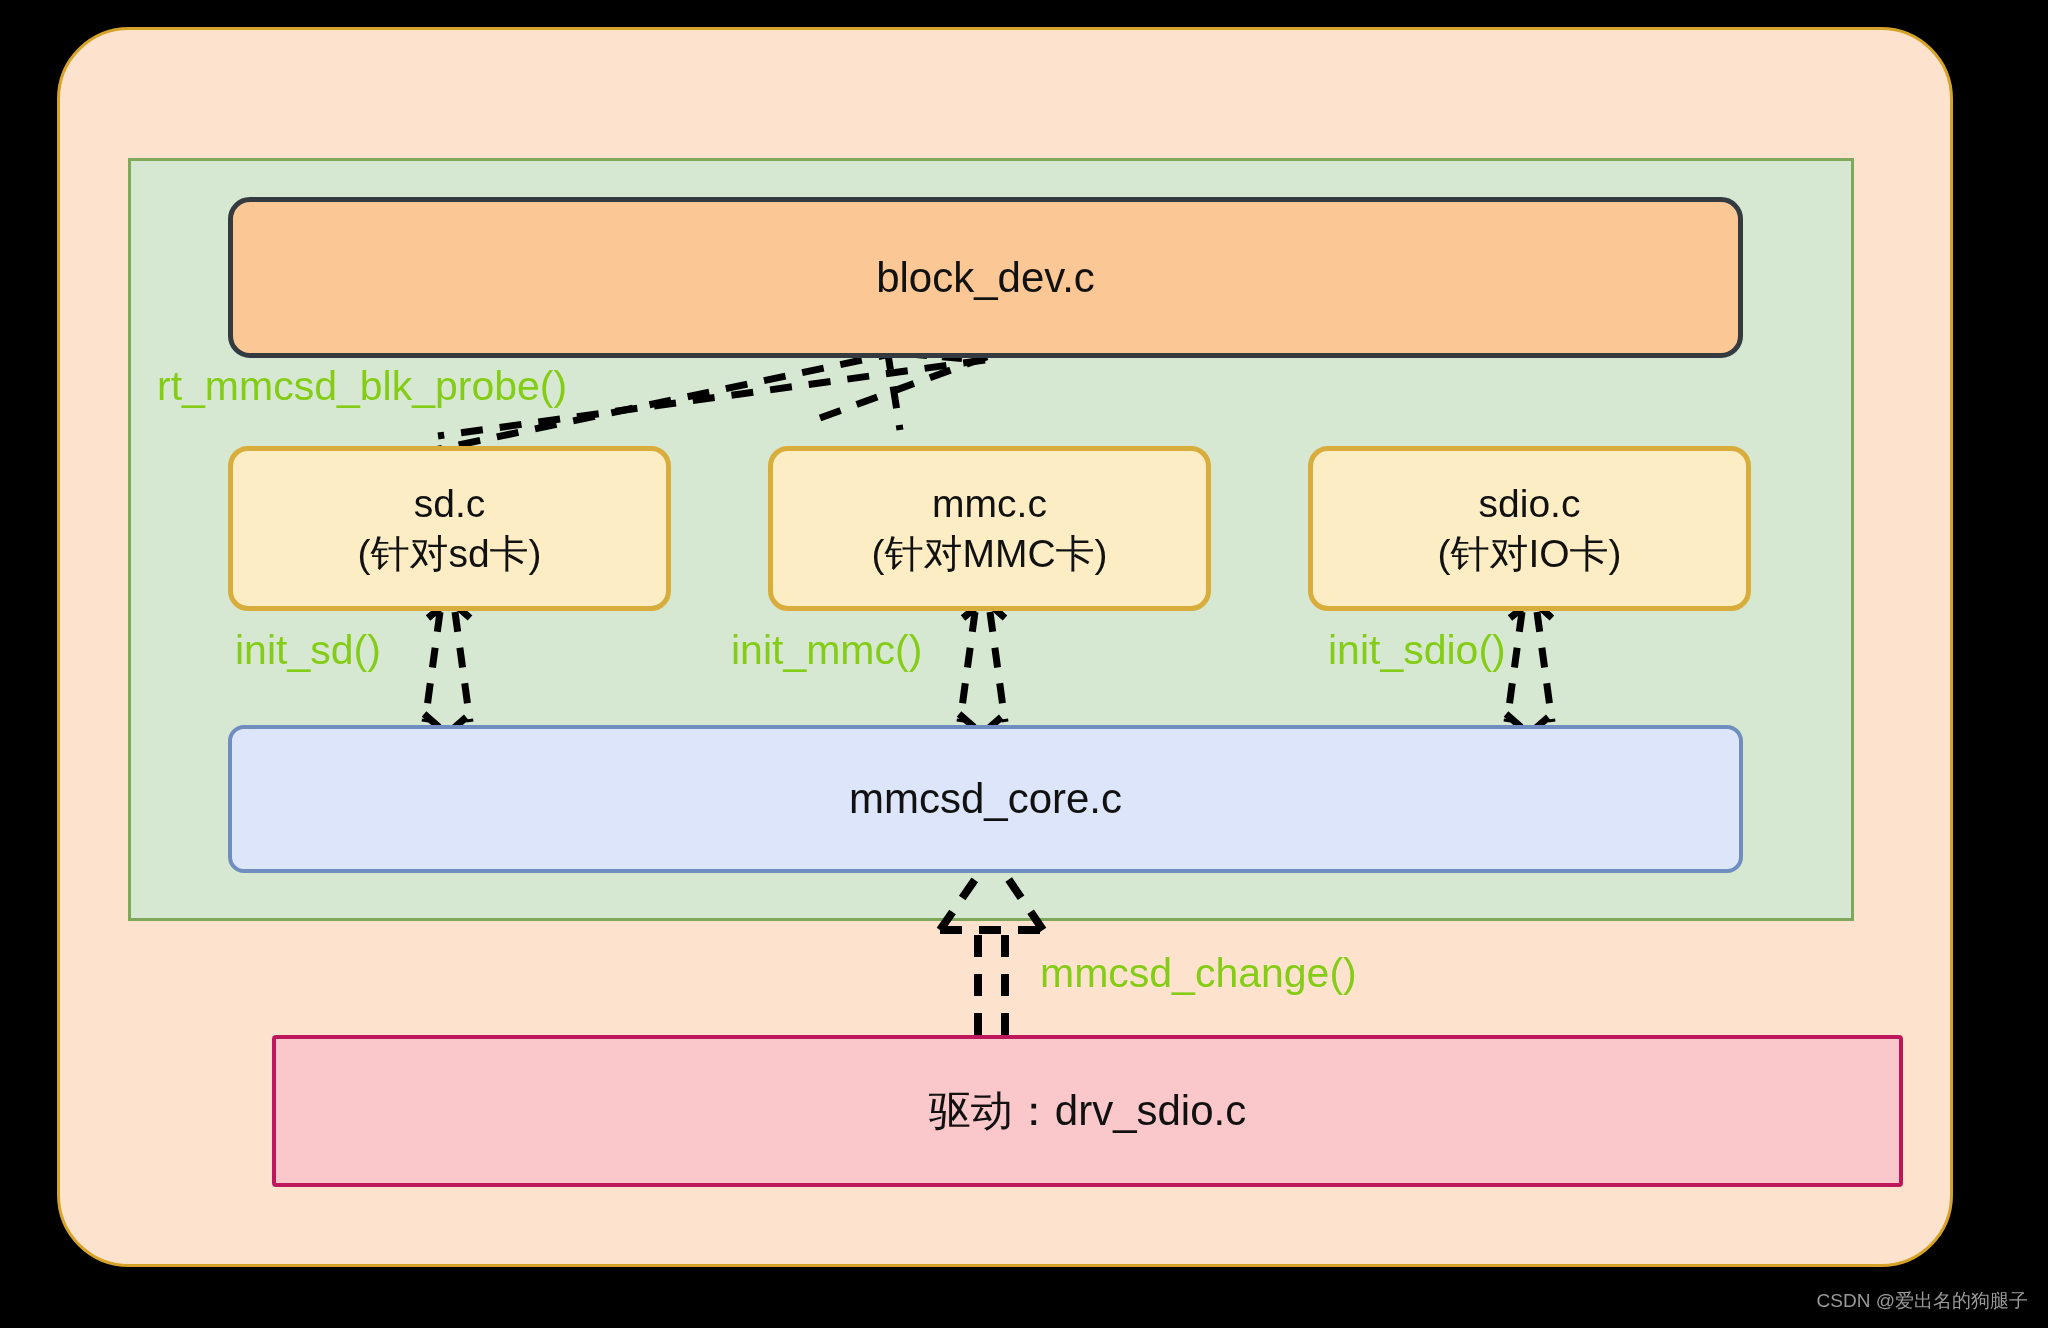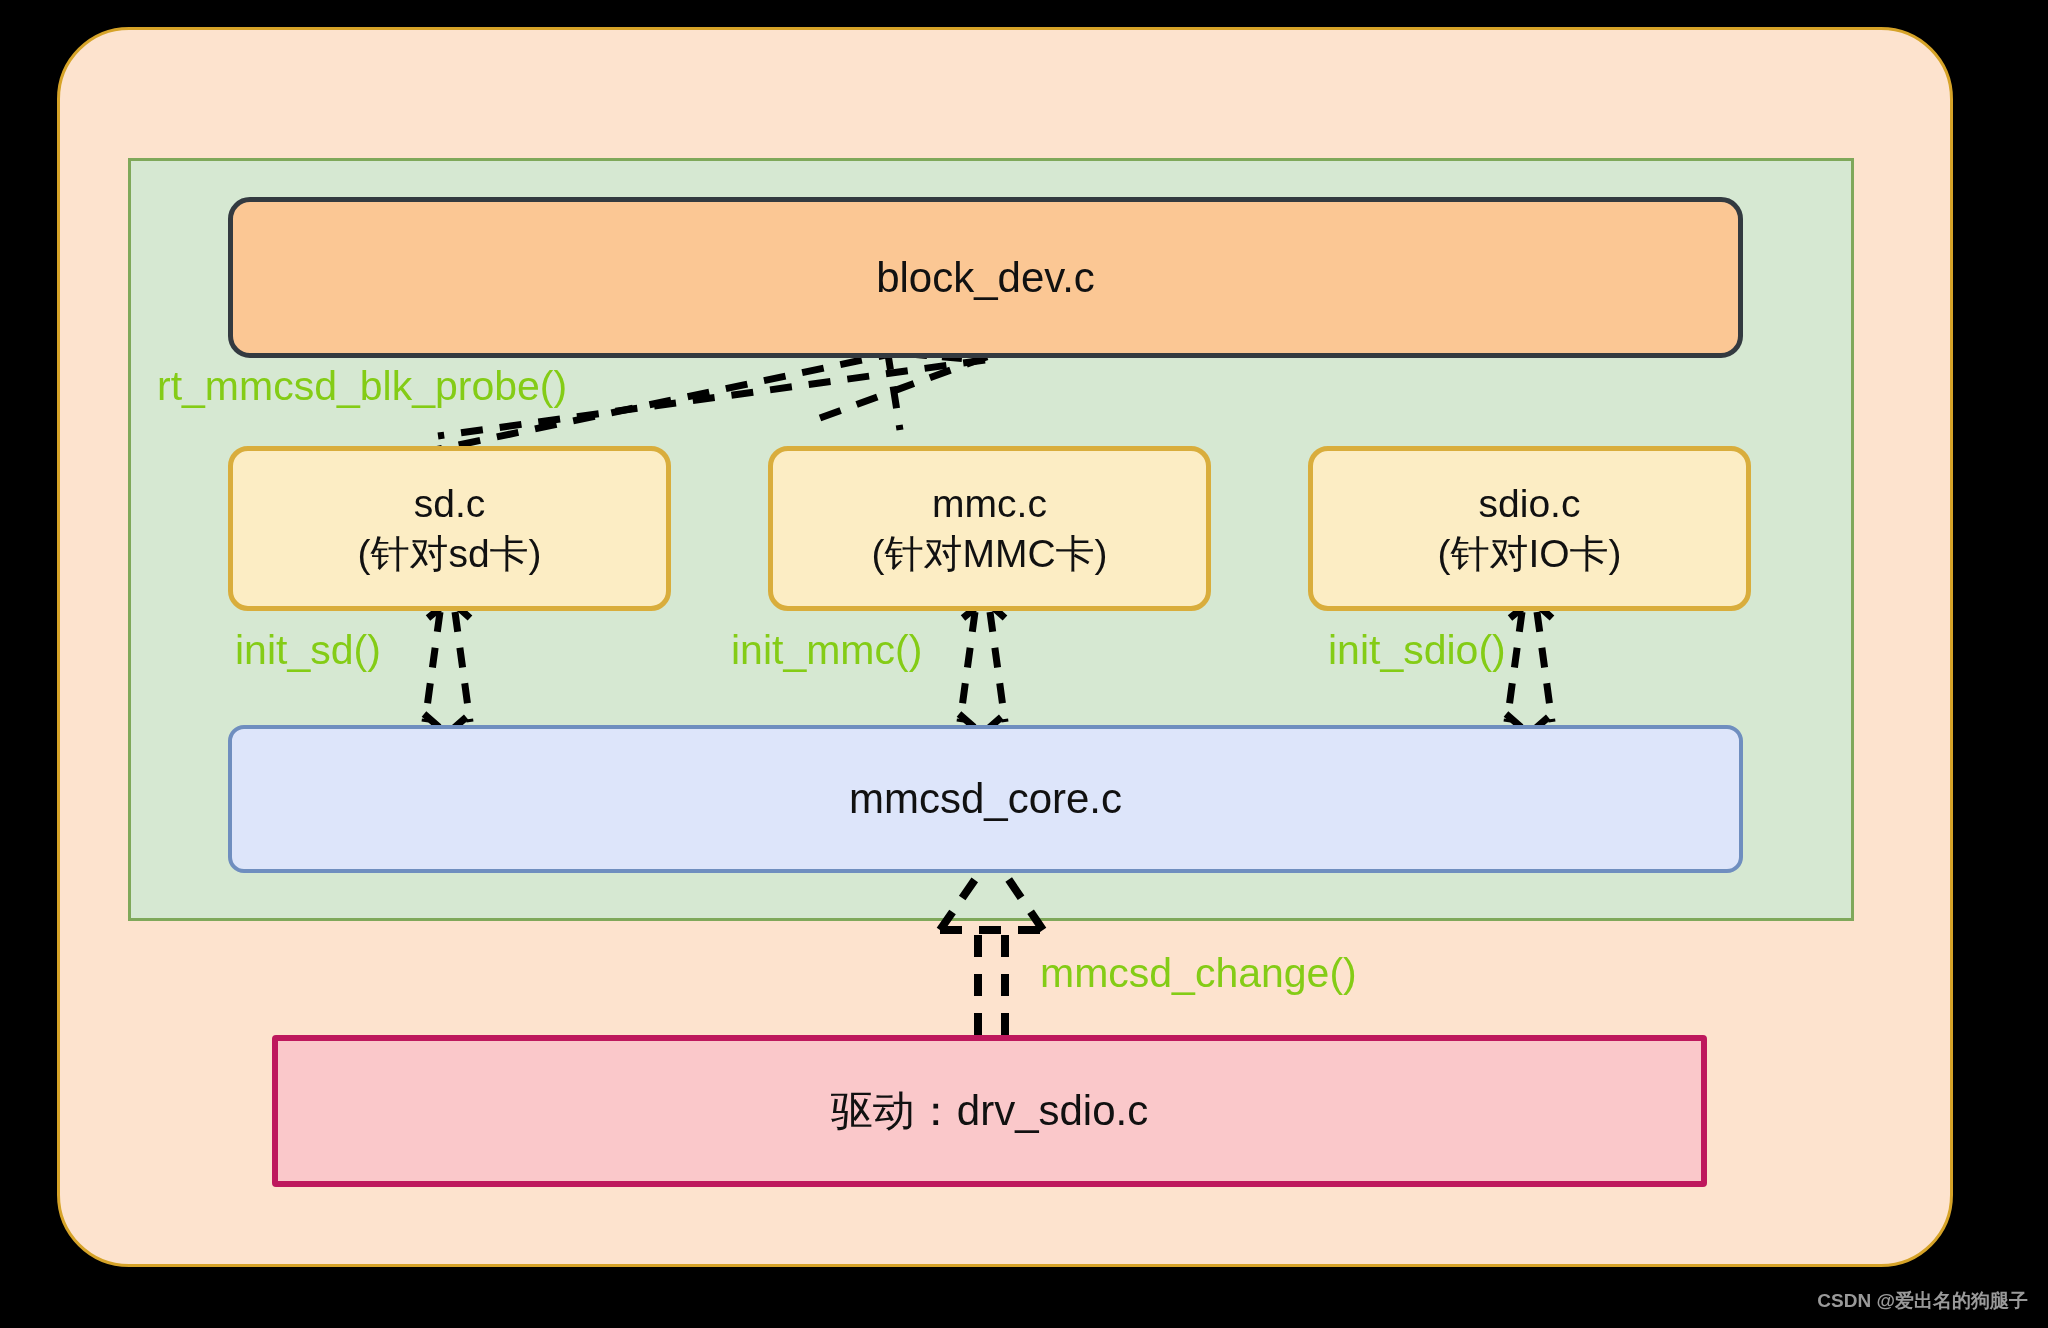--- a/index.html
+++ b/index.html
@@ -38,38 +38,38 @@
   .leaf-mmc{left:768px;}
   .leaf-sdio{left:1308px;}
 
   .mmcsd-core{
     left:228px;top:725px;width:1515px;height:148px;
     background:#dde5fa;border:4px solid #6f8ebf;border-radius:16px;
     font-size:42px;
   }
 
   .drv-sdio{
-    left:272px;top:1035px;width:1435px;height:152px;
-    background:#fac8ca;border:6px solid #be185d;border-radius:4px;
+    left:272px;top:1035px;width:1631px;height:152px;
+    background:#fac8ca;border:4px solid #be185d;border-radius:4px;
     font-size:42px;
   }
 
   .fn-label{
     position:absolute;color:#84cc16;font-size:41px;white-space:nowrap;
   }
   .lbl-blk-probe{left:157px;top:363px;}
   .lbl-init-sd{left:235px;top:627px;}
   .lbl-init-mmc{left:731px;top:627px;}
   .lbl-init-sdio{left:1281px;top:627px;margin-left:47px;}
   .lbl-mmcsd-change{left:1040px;top:950px;}
 
   #edges{position:absolute;left:0;top:0;width:2048px;height:1328px;pointer-events:none;}
 
   .watermark{
-    position:absolute;right:20px;bottom:14px;color:#9a9a9a;font-size:19px;white-space:nowrap;font-weight:bold;
+    position:absolute;right:20px;bottom:14px;color:#9a9a9a;font-size:19px;white-space:nowrap;
   }
 </style>
 </head>
 <body>
 
 <div id="stage">
 
   <div class="outer-card"></div>
   <div class="green-region"></div>
 

